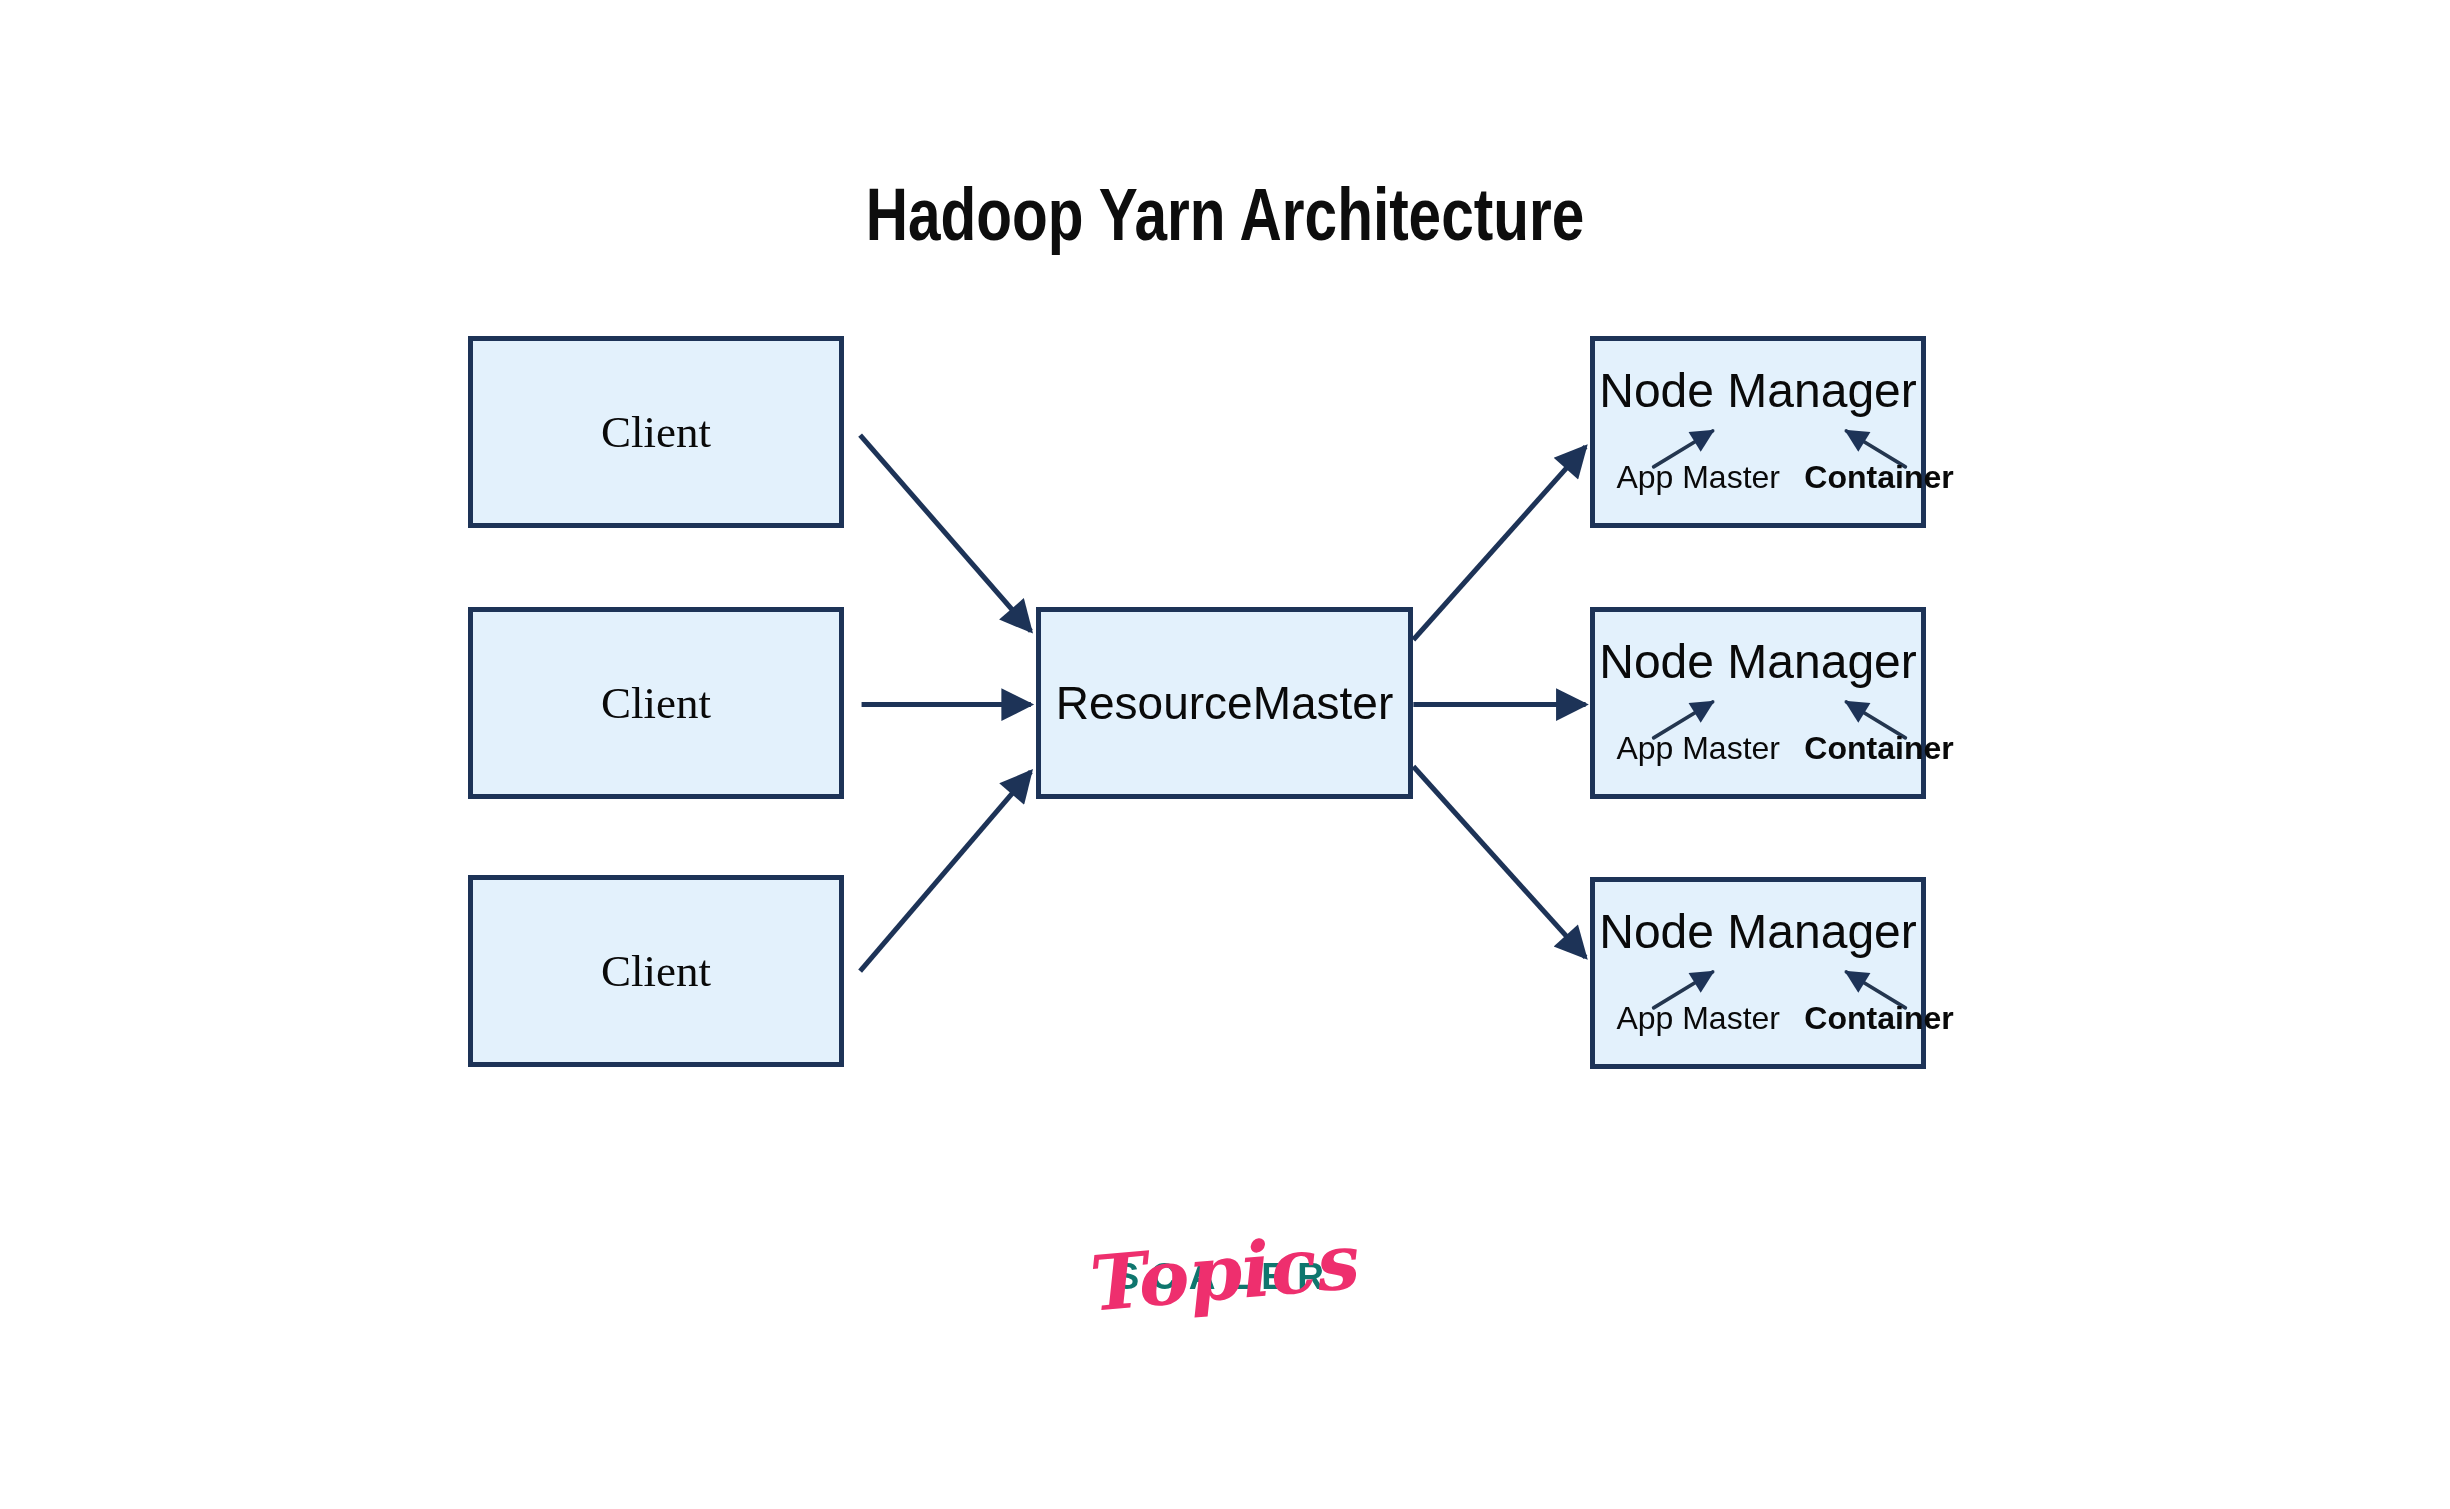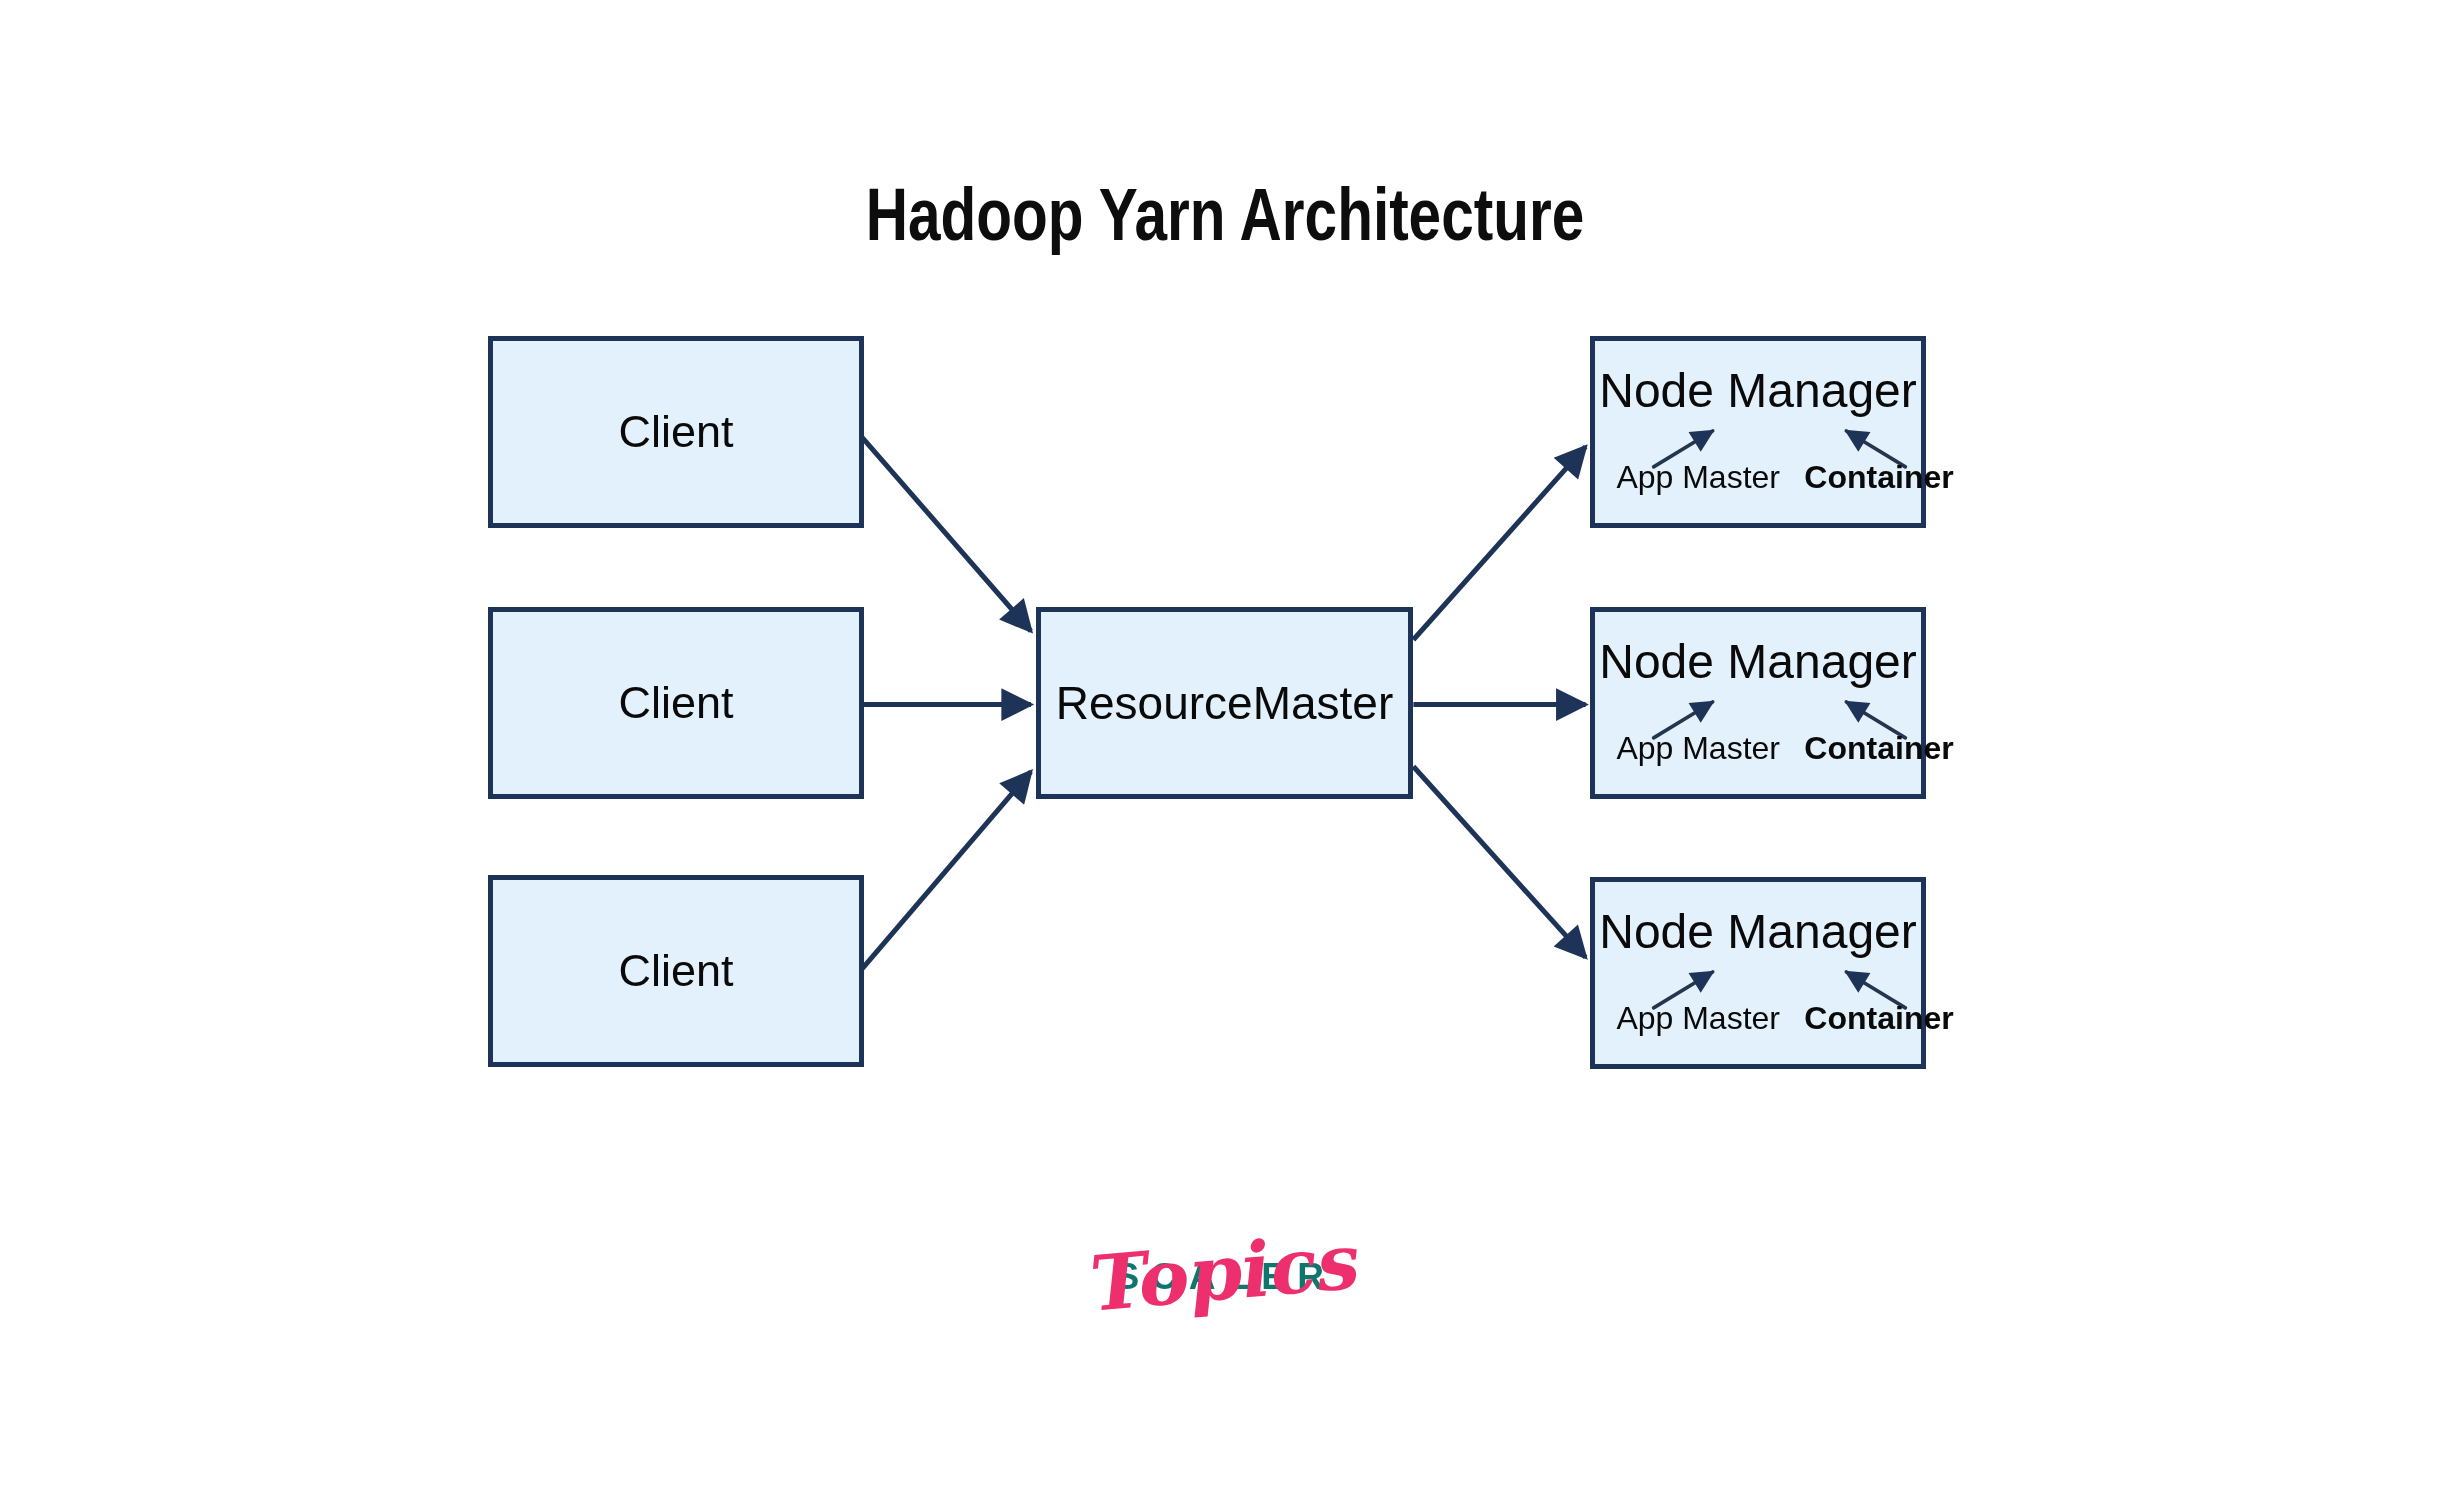--- a/index.html
+++ b/index.html
@@ -23,23 +23,24 @@
   }
 
   .box {
     position: absolute;
     background: #e3f1fc;
     border: 5px solid #1d3357;
     box-sizing: border-box;
     color: #0a0a0a;
   }
   .client-box {
-    left: 488px; width: 376px; height: 192px;
+    left: 468px; width: 376px; height: 192px;
     display: flex; align-items: center; justify-content: center;
     font-size: 45px;
+    font-family: Liberation Serif, serif;
   }
   .client-1 { top: 336px; }
   .client-2 { top: 607px; }
   .client-3 { top: 875px; }
 
   .rm-box {
     left: 1036px; top: 607px; width: 377px; height: 192px;
     display: flex; flex-direction: row;
     align-items: center; justify-content: center;
     font-size: 46px; line-height: 62px;

